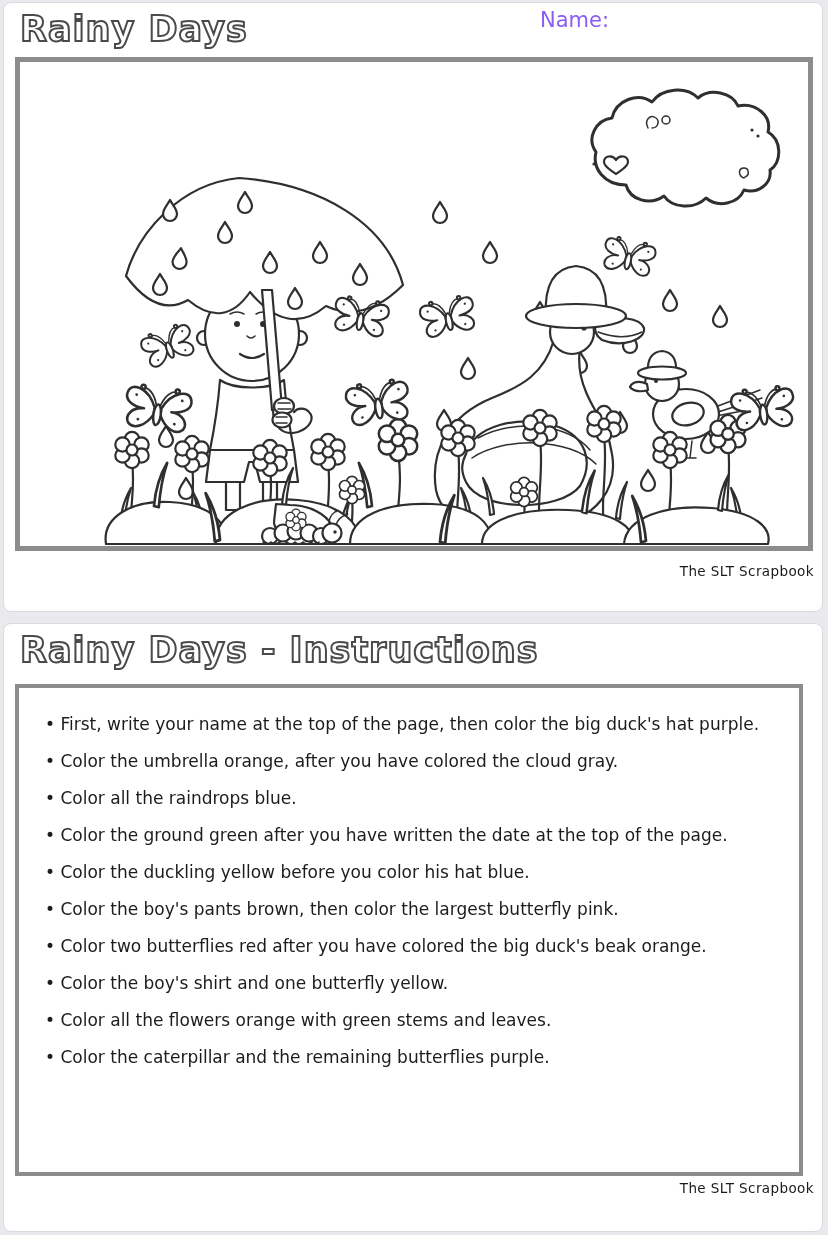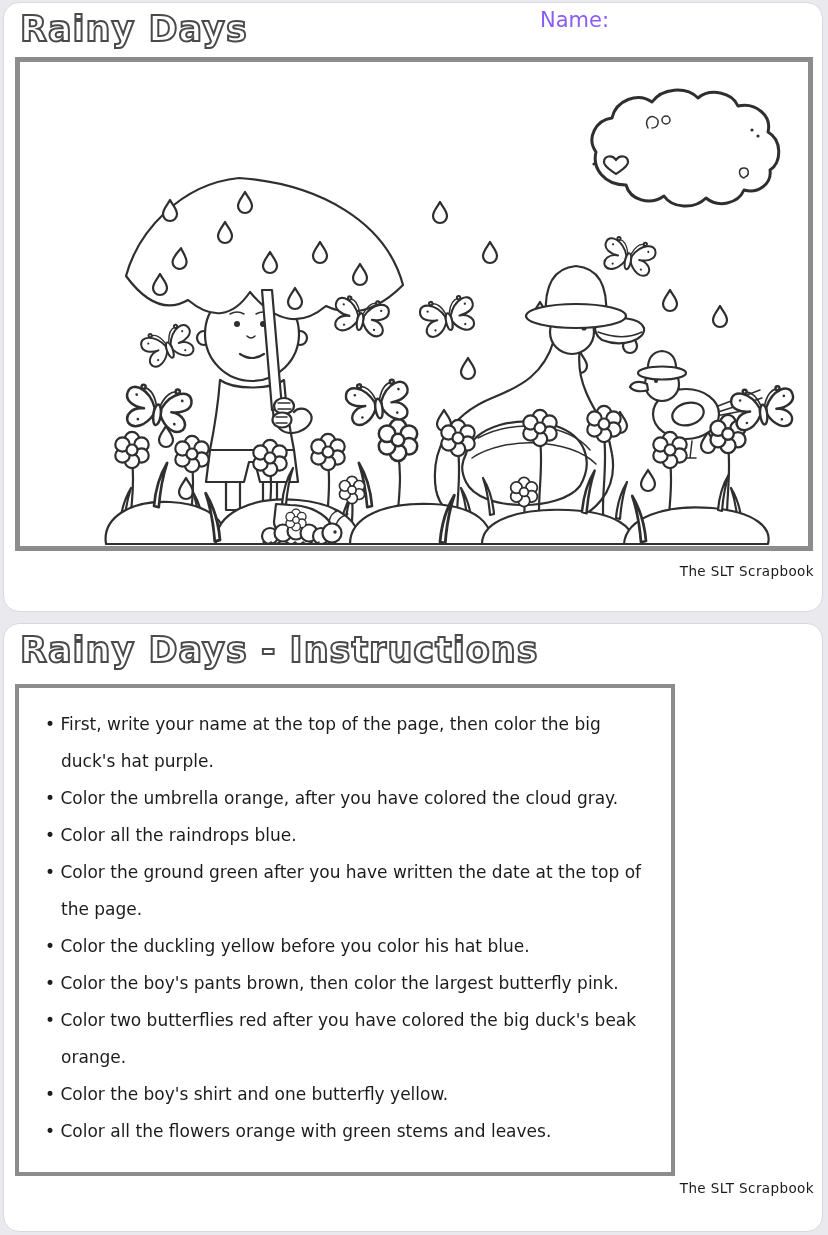--- a/index.html
+++ b/index.html
@@ -1,25 +1,25 @@
 <!DOCTYPE html>
 <html><head>
 <meta charset="utf-8">
 <style>
   html,body{margin:0;padding:0;}
   body{width:828px;height:1235px;background:#e9e9ee;font-family:"DejaVu Sans","Liberation Sans",sans-serif;position:relative;}
-  .card{position:absolute;left:3px;width:820px;background:#ffffff;border:1px solid #d9d9de;border-radius:16px;box-sizing:border-box;}
+  .card{position:absolute;left:3px;width:820px;background:#ffffff;border:1px solid #d9d9de;border-radius:8px;box-sizing:border-box;}
   .card1{top:2px;height:610px;}
   .card2{top:623px;height:609px;}
   .bubble{position:absolute;left:16px;top:6px;margin:0;font-size:35px;font-weight:bold;letter-spacing:1px;color:#ffffff;-webkit-text-stroke:2px #4a4a4a;white-space:nowrap;}
   .fieldlabel{position:absolute;left:536px;font-size:21px;color:#8b5cf6;}
   .name-label{top:5px;}
   .date-label{top:32px;margin-top:47px;}
   .frame{position:absolute;left:11px;top:54px;width:788px;height:484px;border:5px solid #8c8c8c;background:#fff;}
-  .frame2{position:absolute;left:11px;top:60px;width:660px;height:492px;border:4px solid #8c8c8c;background:#fff;box-sizing:border-box;}
+  .frame2{position:absolute;left:11px;top:60px;width:788px;height:492px;border:4px solid #8c8c8c;background:#fff;box-sizing:border-box;}
   .credit{position:absolute;right:8px;font-size:13.5px;letter-spacing:0.4px;color:#1b1b1b;}
   .credit1{top:560px;}
   .credit2{top:556px;}
   .ins{list-style:none;margin:0;padding:18px 20px 0 26px;}
   .ins li{font-size:17px;line-height:37px;color:#1c1c1c;max-width:720px;padding-left:16px;text-indent:-16px;}
   .ins li::before{content:"\2022\00a0";}
   svg .ln{fill:#ffffff;stroke:#2f2f2f;stroke-width:2.2;stroke-linecap:round;stroke-linejoin:round;}
   svg .nf{fill:none;stroke:#2f2f2f;stroke-width:2.2;stroke-linecap:round;stroke-linejoin:round;}
   svg .thin{fill:none;stroke:#2f2f2f;stroke-width:1.5;stroke-linecap:round;}
   svg .fill{fill:#2f2f2f;stroke:none;}
@@ -247,16 +247,17 @@
     <ul class="ins">
       <li>First, write your name at the top of the page, then color the big duck's hat purple.</li>
       <li>Color the umbrella orange, after you have colored the cloud gray.</li>
       <li>Color all the raindrops blue.</li>
       <li>Color the ground green after you have written the date at the top of the page.</li>
       <li>Color the duckling yellow before you color his hat blue.</li>
       <li>Color the boy's pants brown, then color the largest butterfly pink.</li>
       <li>Color two butterflies red after you have colored the big duck's beak orange.</li>
       <li>Color the boy's shirt and one butterfly yellow.</li>
       <li>Color all the flowers orange with green stems and leaves.</li>
+      <li>Color the caterpillar and the remaining butterflies purple.</li>
     </ul>
   </div>
   <div class="credit credit2">The SLT Scrapbook</div>
 </div>
 
 </body></html>

